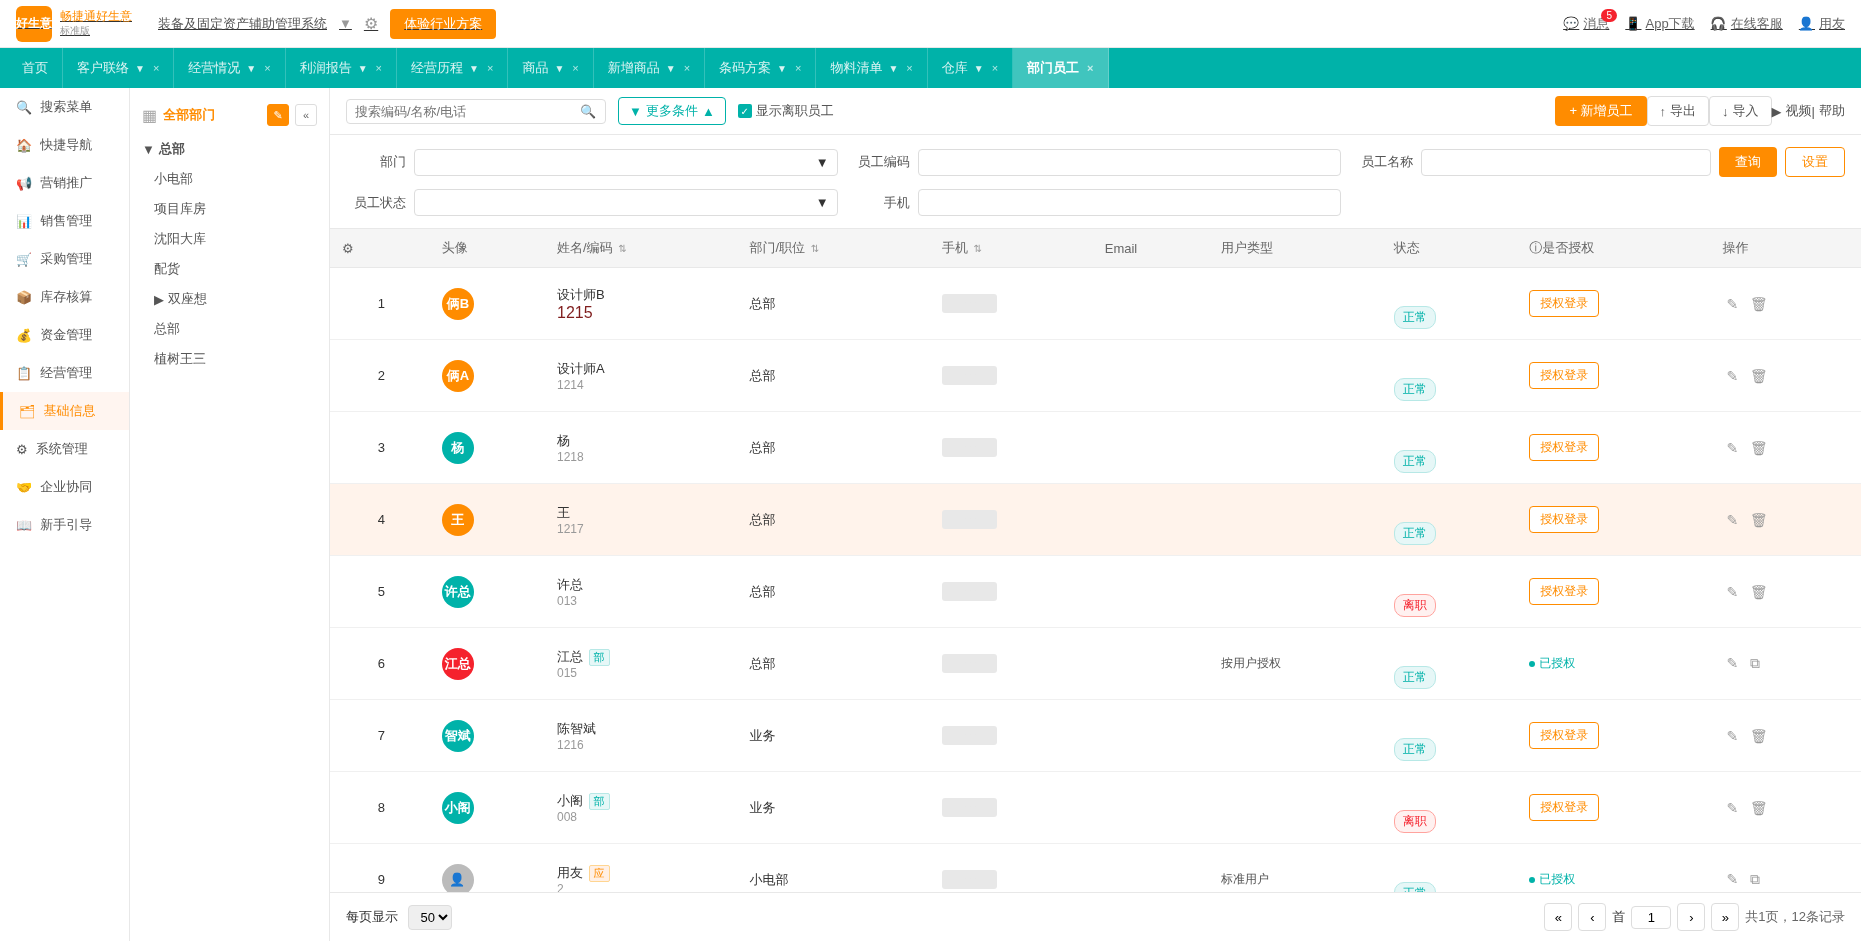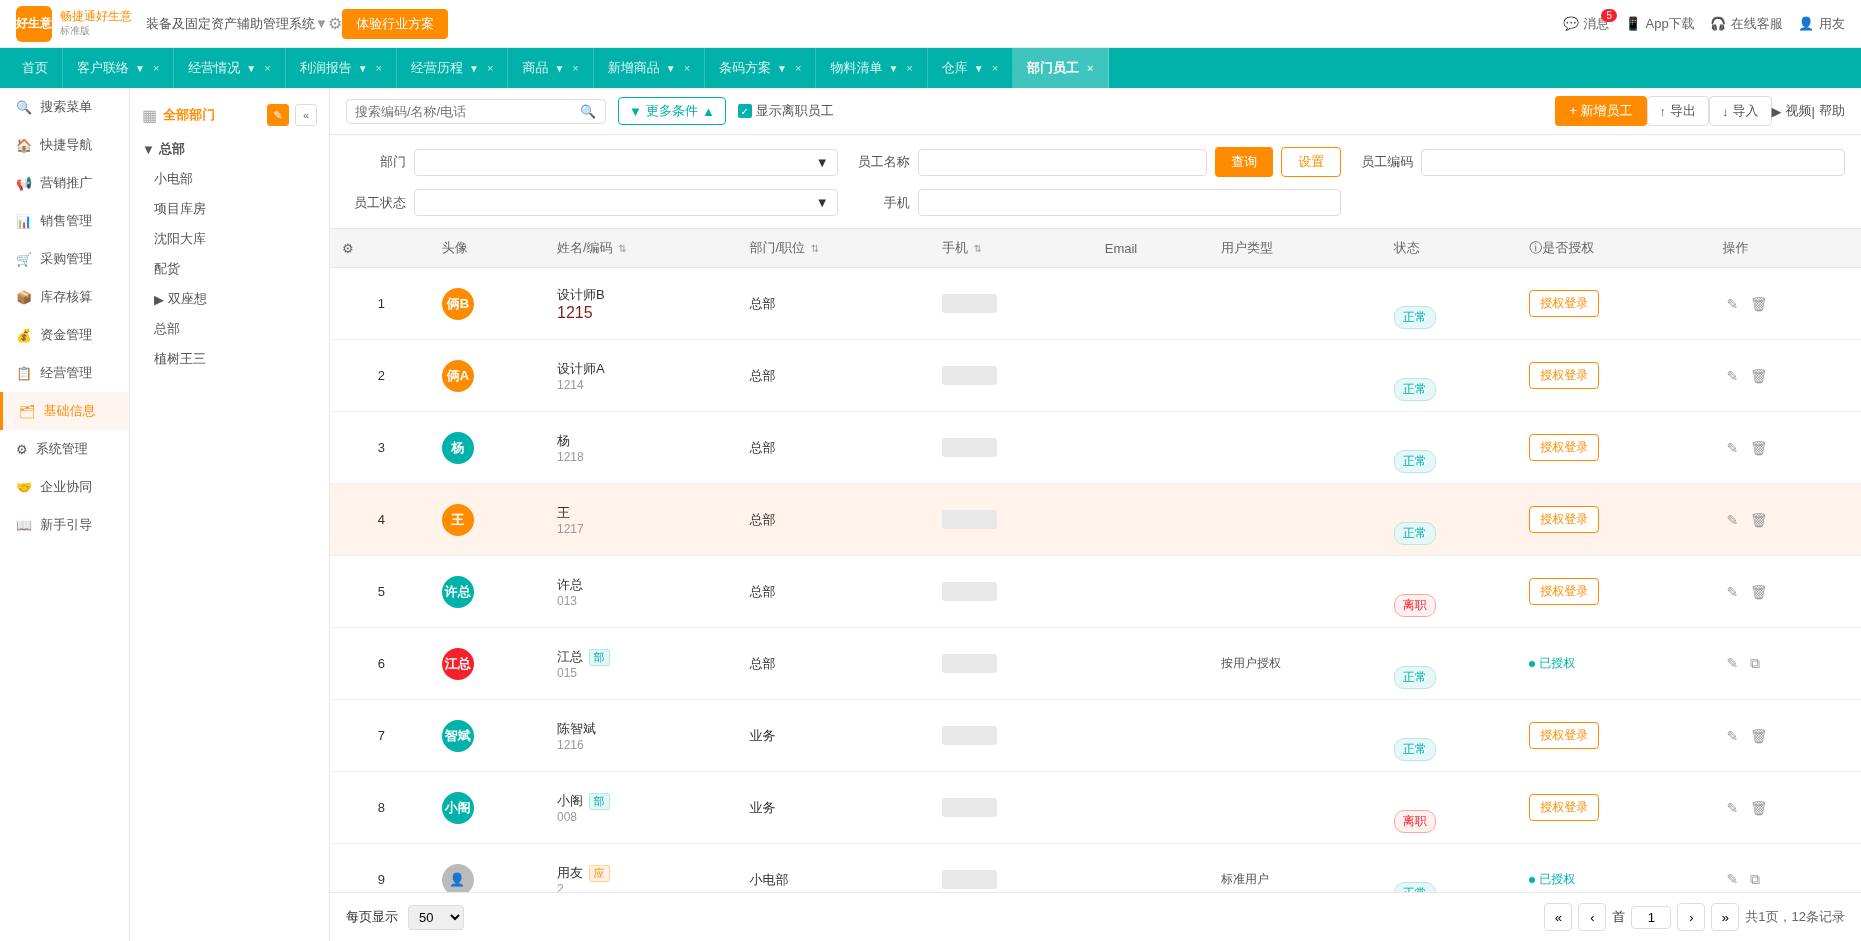--- a/index.html
+++ b/index.html
@@ -1,19 +1,19 @@
 <!DOCTYPE html>
 <html><head>
   <meta charset="utf-8">
   <style>
     * { box-sizing: border-box; margin: 0; padding: 0; }
     body { font-family: 'Microsoft YaHei', Arial, sans-serif; font-size: 13px; background: #f5f5f5; color: #333; }
 
     
-    .top-bar { display: flex; align-items: center; background: #fff; height: 48px; padding: 0 16px; border-bottom: 1px solid #e8e8e8; gap: 0; }
+    .top-bar { display: flex; align-items: center; background: #fff; height: 48px; padding: 0 16px; border-bottom: 1px solid #e8e8e8; gap: 12px; text-decoration: underline; }
     .logo-area { display: flex; align-items: center; gap: 8px; min-width: 130px; }
     .logo-icon { width: 36px; height: 36px; background: #ff8c00; border-radius: 6px; display: flex; align-items: center; justify-content: center; color: #fff; font-size: 12px; font-weight: bold; }
     .logo-text { font-size: 12px; color: #ff8c00; line-height: 1.3; }
     .logo-version { font-size: 10px; color: #999; }
     .trial-btn { background: #ff8c00; color: #fff; border: none; border-radius: 4px; padding: 6px 14px; cursor: pointer; font-size: 13px; }
     .top-bar-icon-group { display: flex; align-items: center; gap: 16px; color: #666; font-size: 13px; }
     .top-bar-icon-item { display: flex; align-items: center; gap: 4px; cursor: pointer; }
     .notification-badge { position: relative; }
     .badge { position: absolute; top: -6px; right: -8px; background: #f5222d; color: #fff; border-radius: 10px; font-size: 10px; padding: 1px 4px; min-width: 16px; text-align: center; }
 
@@ -90,21 +90,21 @@
     .auth-granted { color: #00b2a9; font-size: 12px; display: flex; align-items: center; gap: 4px; }
     .auth-dot { width: 6px; height: 6px; background: #00b2a9; border-radius: 50%; display: inline-block; }
     .user-auth-type { color: #555; font-size: 12px; }
     .op-btn { background: none; border: none; cursor: pointer; color: #999; font-size: 14px; padding: 2px 4px; }
     .tag-dept { display: inline-block; background: #e6f7f7; color: #00b2a9; border: 1px solid #b7e8e6; border-radius: 2px; font-size: 11px; padding: 0 4px; margin-left: 2px; }
     .tag-apply { display: inline-block; background: #fff0e6; color: #ff8c00; border: 1px solid #ffd591; border-radius: 2px; font-size: 11px; padding: 0 4px; margin-left: 2px; }
 
     
     .pagination { display: flex; align-items: center; justify-content: space-between; padding: 10px 16px; background: #fff; border-top: 1px solid #e8e8e8; font-size: 13px; }
     .page-size-select { display: flex; align-items: center; gap: 10px; }
-    .page-size-select select { border: 1px solid #ddd; border-radius: 4px; padding: 3px 6px; font-size: 13px; }
+    .page-size-select select { border: 1px solid #ddd; border-radius: 4px; padding: 3px 0; font-size: 13px; text-align: right; }
     .page-controls { display: flex; align-items: center; gap: 6px; }
     .page-btn { width: 28px; height: 28px; border: 1px solid #ddd; background: #fff; border-radius: 4px; cursor: pointer; display: flex; align-items: center; justify-content: center; font-size: 13px; }
     .page-input { width: 40px; text-align: center; border: 1px solid #ddd; border-radius: 4px; padding: 3px; font-size: 13px; }
     .page-info { color: #666; }
 
     .sort-icon { font-size: 10px; color: #999; margin-left: 2px; }
     .col-settings { width: 30px; text-align: center; }
   </style>
 </head>
 <body>
@@ -328,30 +328,30 @@
 
       <div class="filter-form">
         <div class="form-row">
           <label class="form-label">部门</label>
           <div class="form-control">
             <span></span>
             <span>▼</span>
           </div>
         </div>
         <div class="form-row">
+          <label class="form-label">员工编码</label>
+          <input class="form-input" type="text" style="">
+        </div>
+        <div class="form-row">
           <label class="form-label">员工名称</label>
           <input class="form-input" type="text" style="">
           <div class="form-actions">
             <button class="btn-query">查询</button>
             <button class="btn-settings">设置</button>
           </div>
-        </div>
-        <div class="form-row">
-          <label class="form-label">员工编码</label>
-          <input class="form-input" type="text" style="">
         </div>
         <div class="form-row">
           <label class="form-label">员工状态</label>
           <div class="form-control">
             <span></span>
             <span>▼</span>
           </div>
         </div>
         <div class="form-row">
           <label class="form-label">手机</label>

